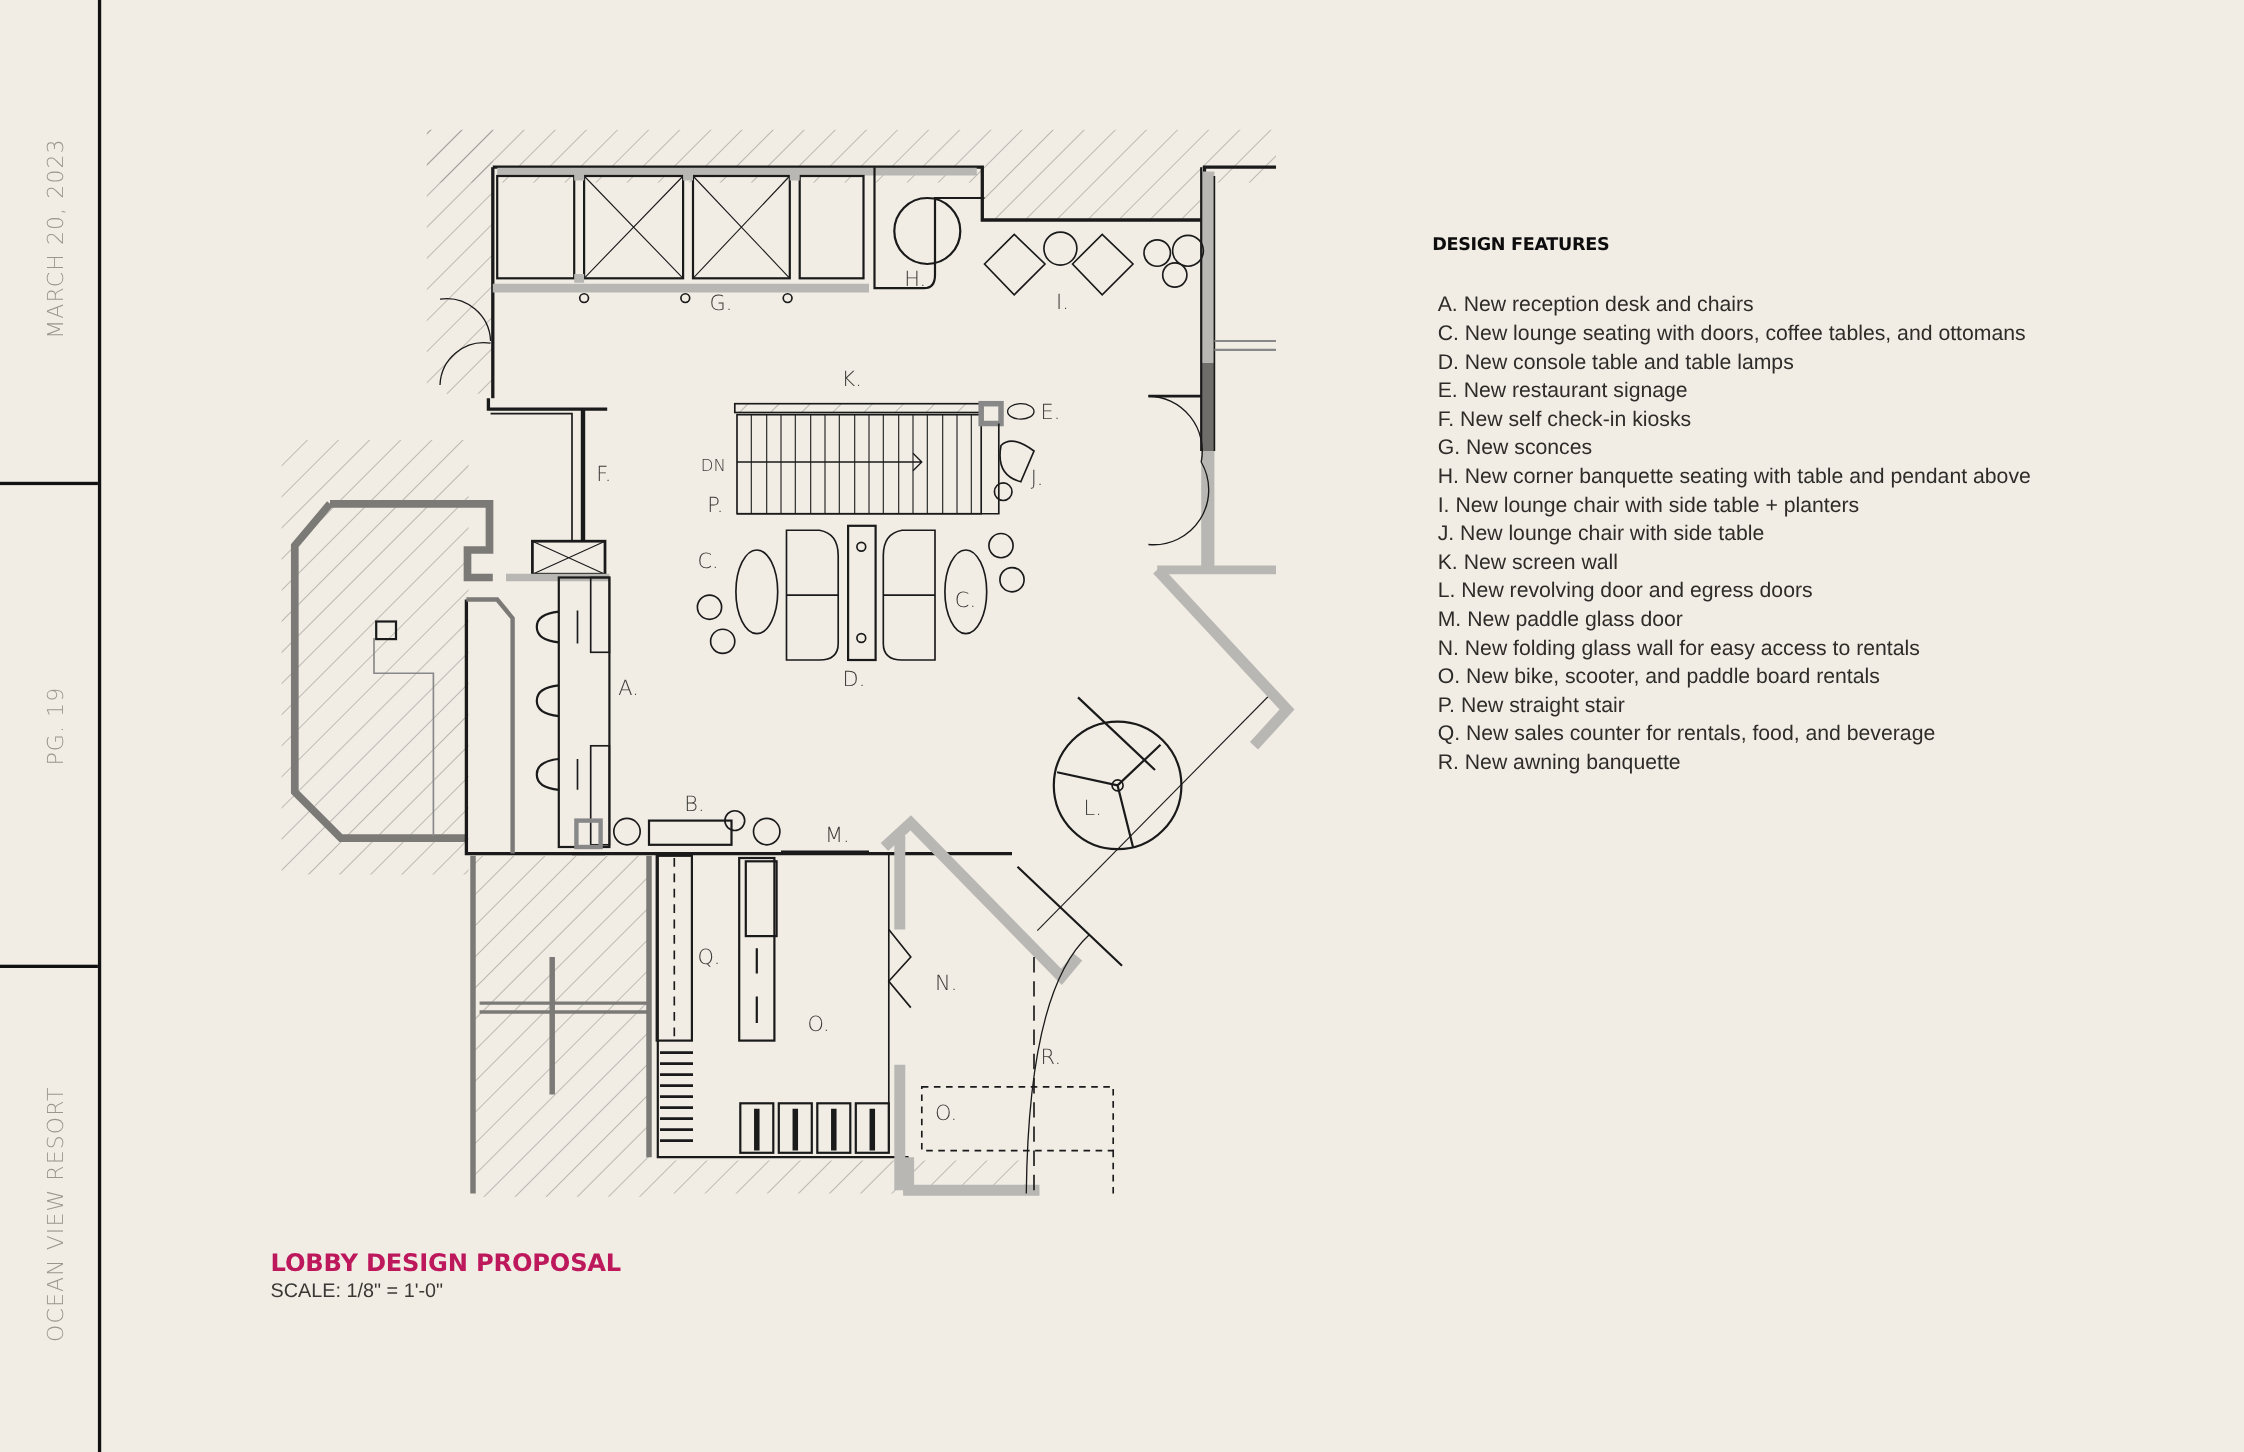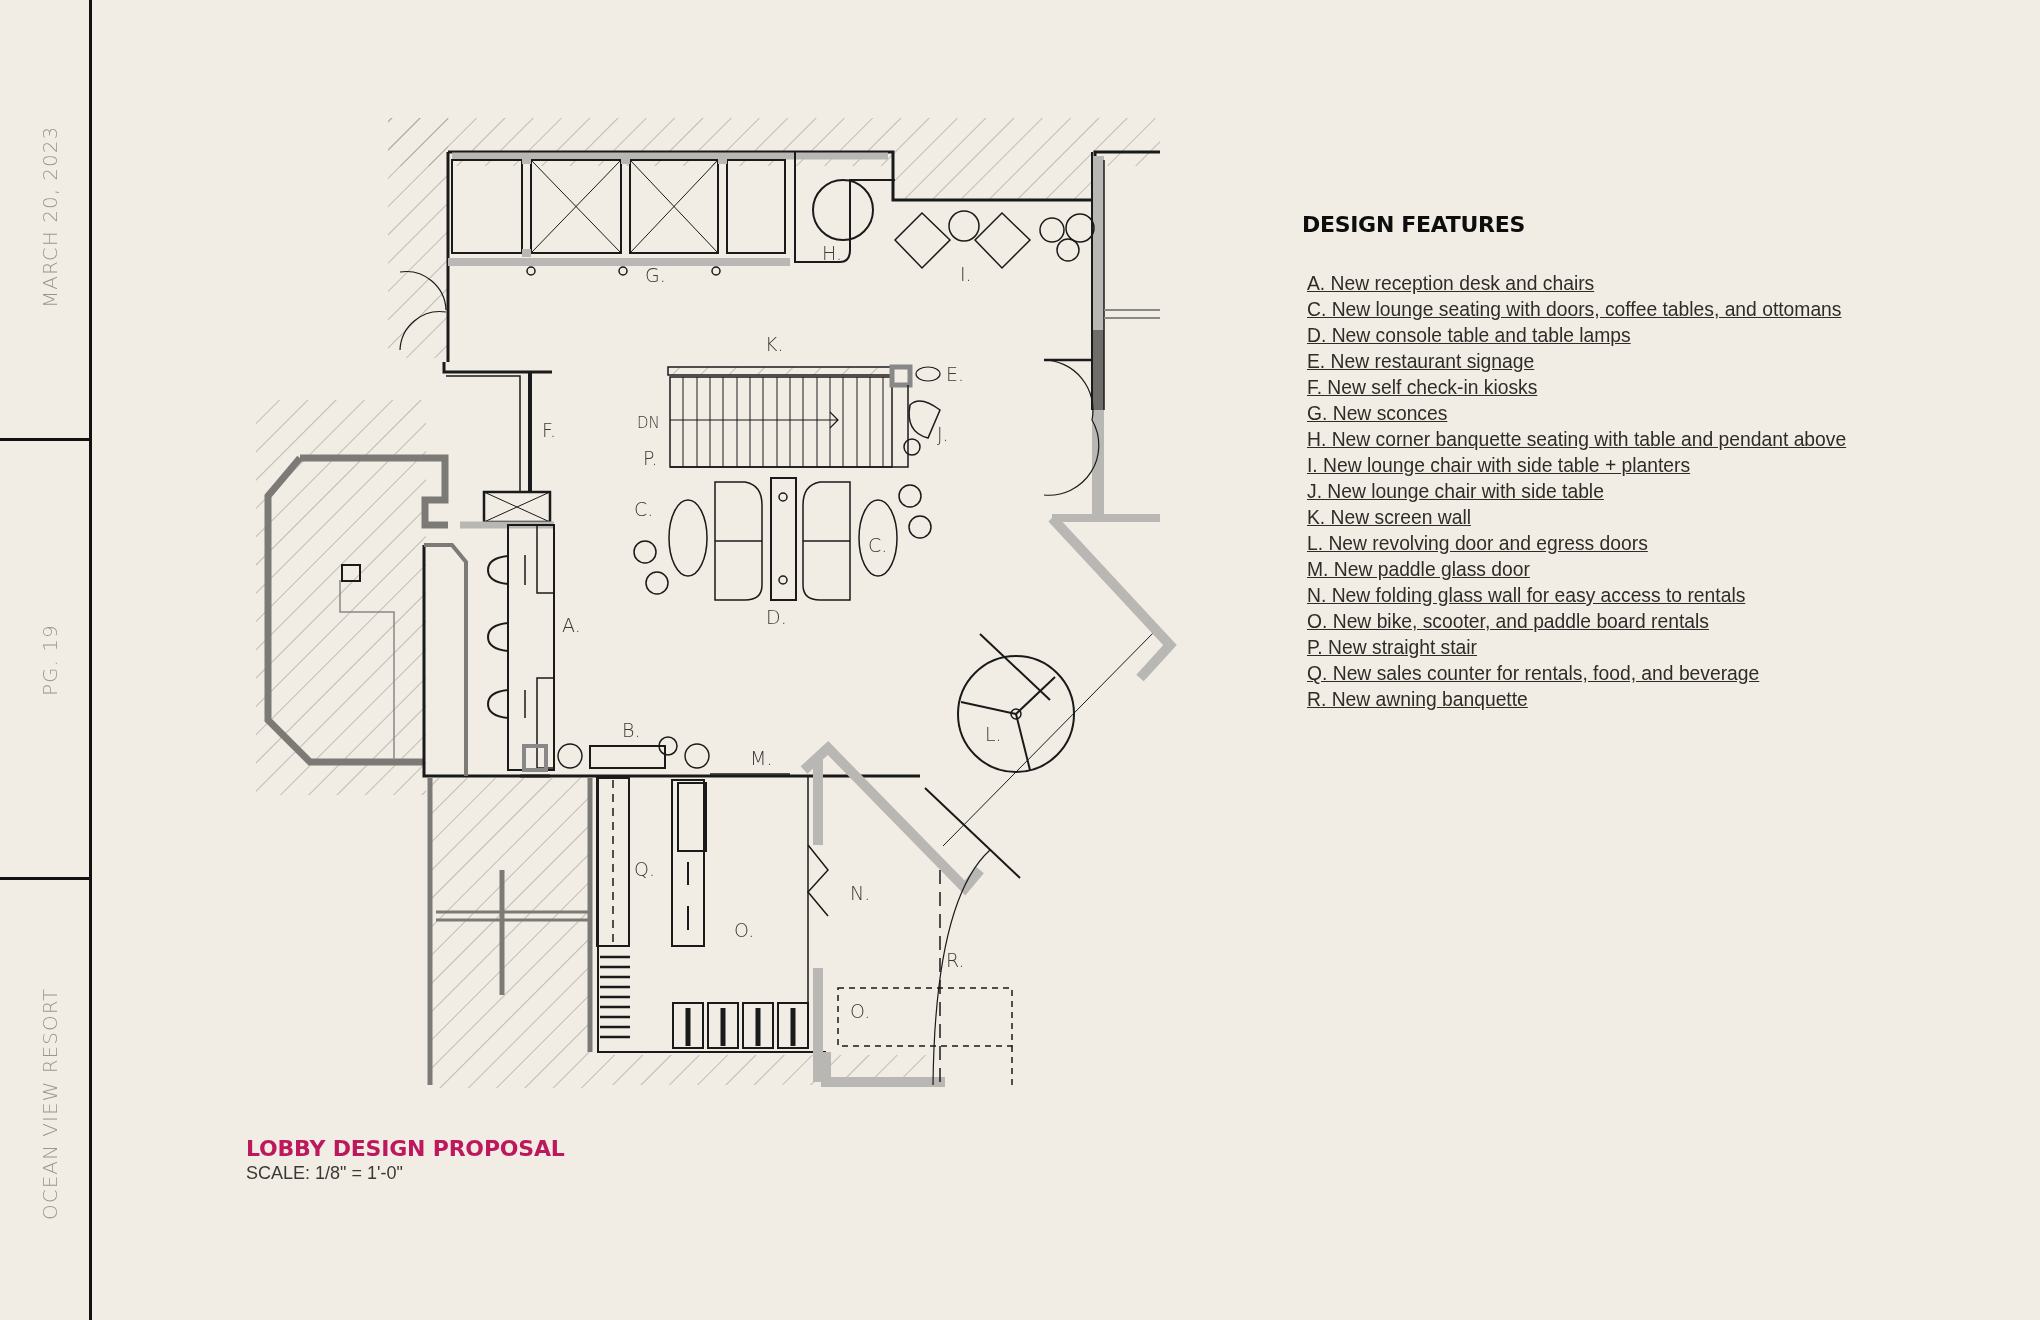--- a/index.html
+++ b/index.html
@@ -27,28 +27,27 @@
     #lbl-project { top: 1220px; left: 38px; }
 
     .plan { position: absolute; left: 250px; top: 110px; width: 930px; height: 990px; }
     .plan svg { width: 930px; height: 990px; display: block; }
     .plan-label { font-family: "DejaVu Sans", sans-serif; font-size: 19px; fill: #3c3a37; font-weight: 300; }
 
     .features {
       position: absolute; left: 1302px; top: 212px; width: 560px;
     }
     .features h2 {
-      margin: 0 0 34px 0; font-size: 22px; font-weight: 800; letter-spacing: -0.3px;
+      margin: 0 0 34px 0; font-size: 16px; font-weight: 800; letter-spacing: -0.3px;
       font-family: "DejaVu Sans", sans-serif; color: #0d0d0d;
     }
     .features ul { list-style: none; margin: 0; padding: 0 0 0 5px; }
     .features li {
       font-size: 19.3px; line-height: 26px; color: #2e2c29; font-weight: 300;
       font-family: "Liberation Sans", sans-serif;
-      text-decoration: underline;
     }
 
     .title-block { position: absolute; left: 246px; top: 1136px; }
     .title-block .title { font-size: 22px; font-weight: 800; color: #be185d; letter-spacing: -0.2px; font-family: "DejaVu Sans", sans-serif; }
     .title-block .scale { font-size: 18px; color: #3a3835; margin-top: 2px; font-family: "Liberation Sans", sans-serif; }
   </style>
 </head>
 <body>
 
 <div class="sidebar">

